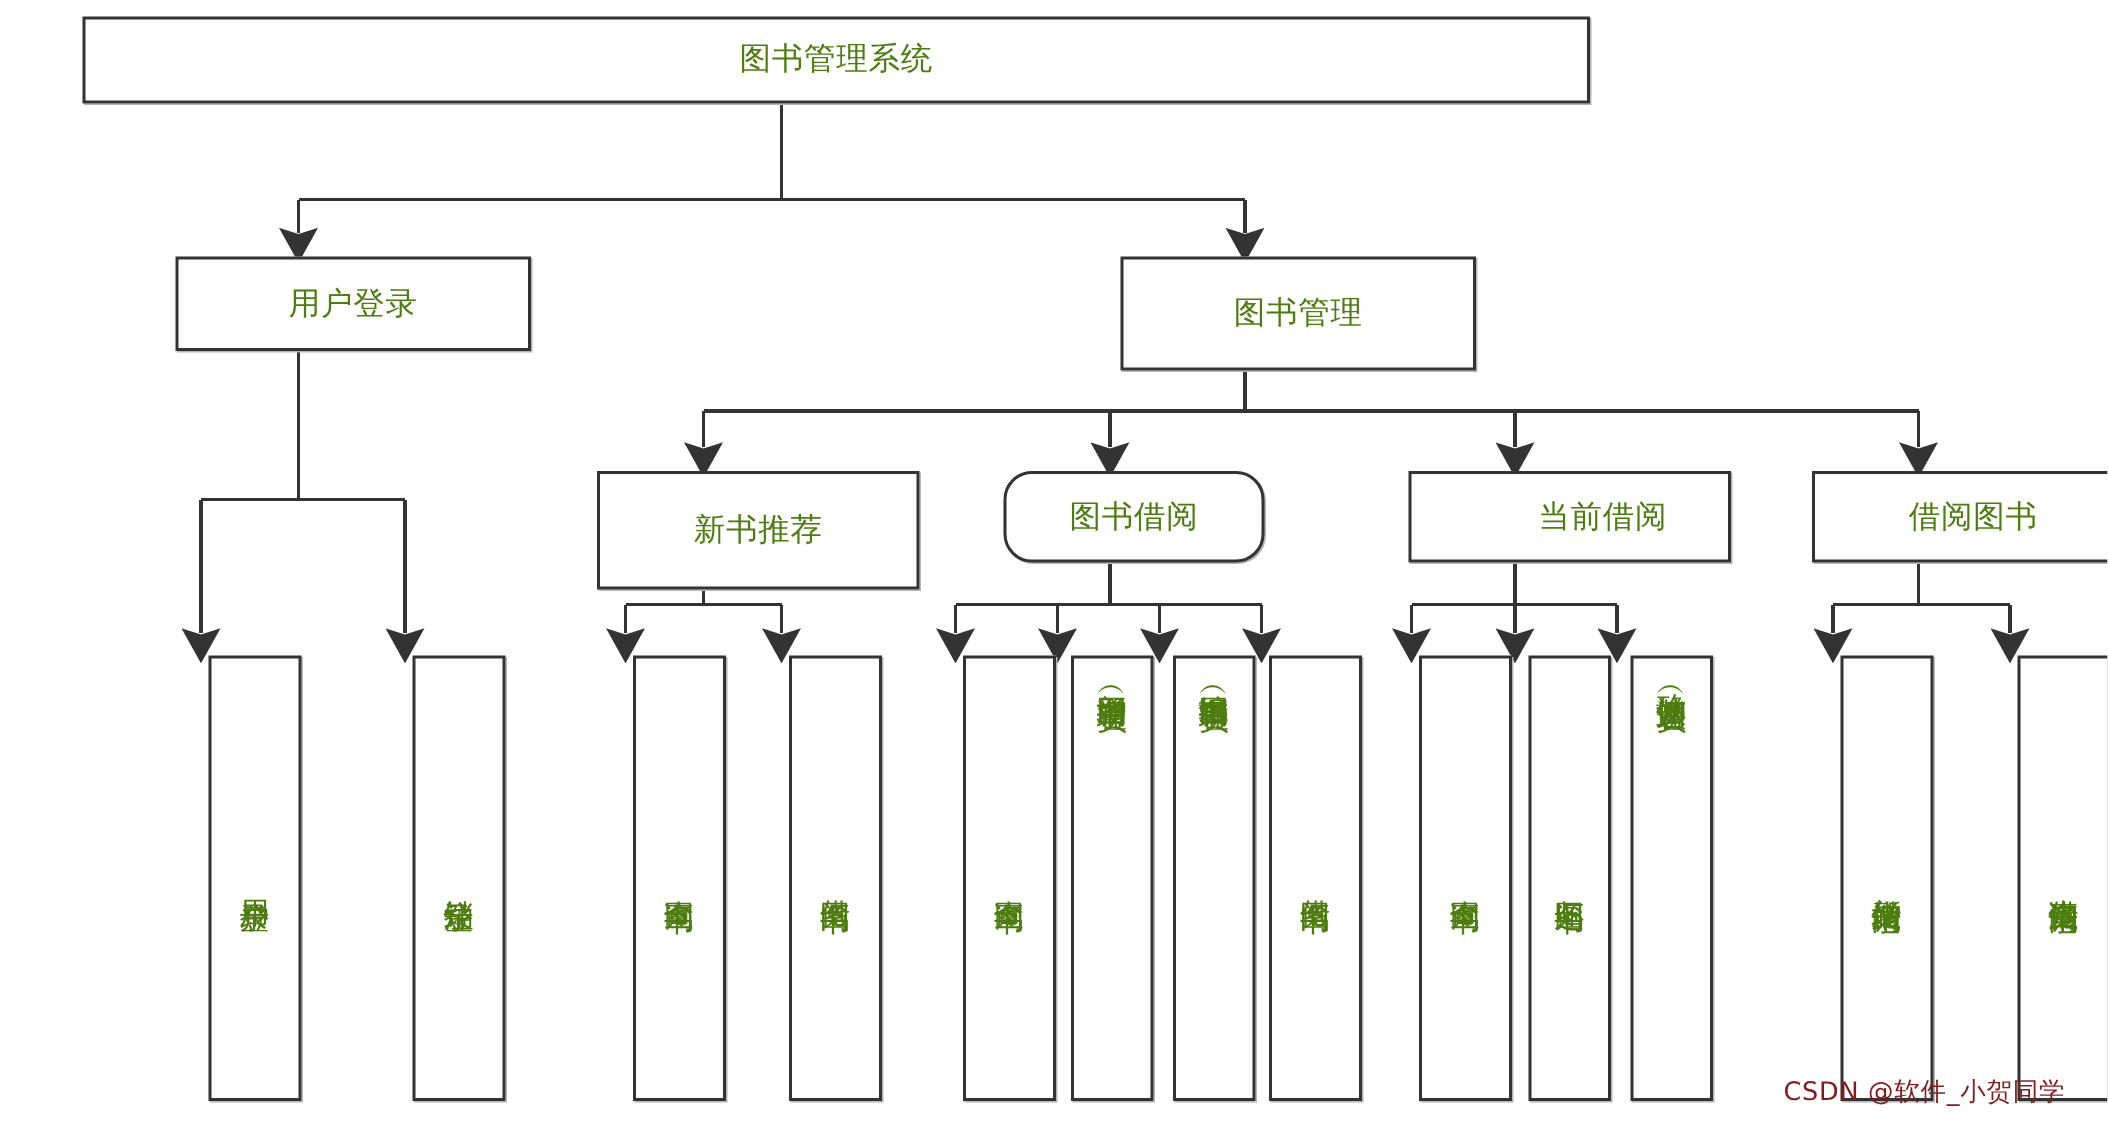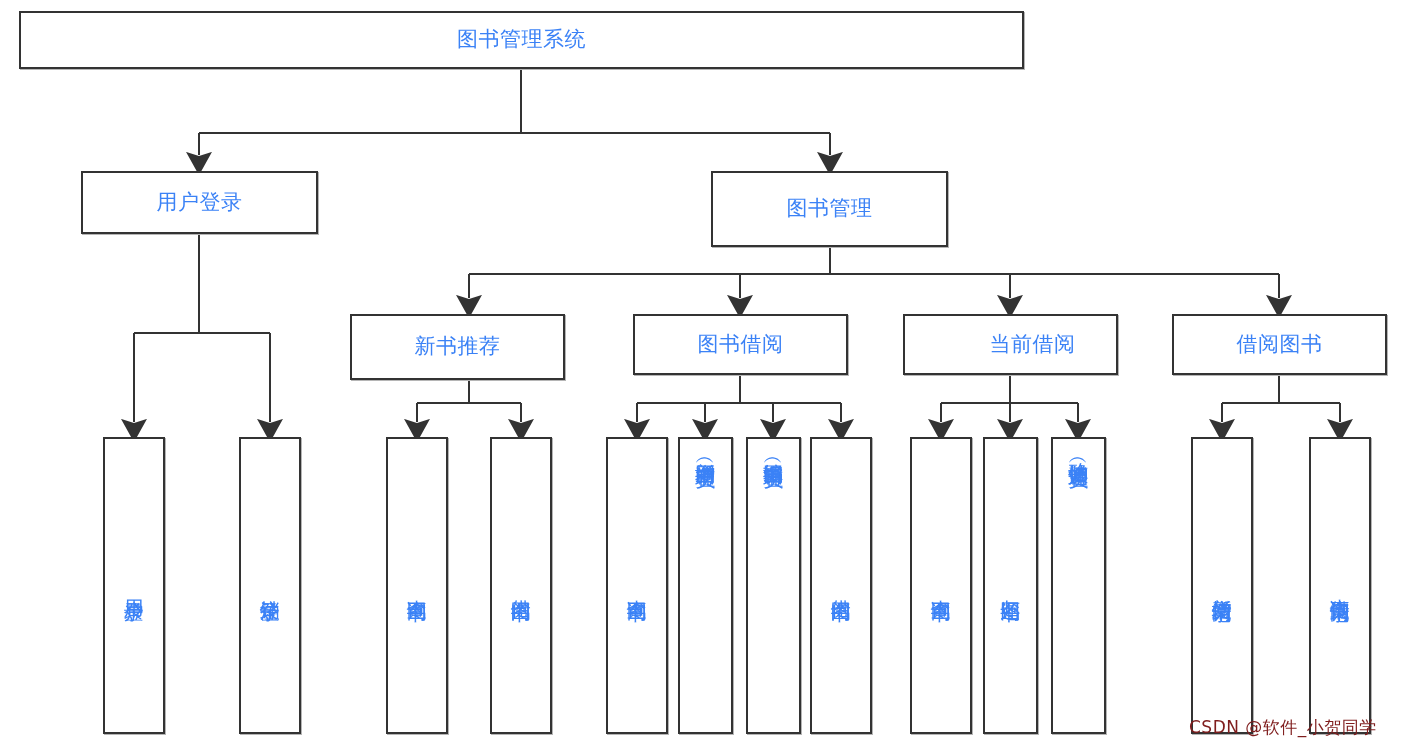--- a/index.html
+++ b/index.html
@@ -27,21 +27,22 @@
   }
   .node {
     position: absolute;
     box-sizing: border-box;
     background: #ffffff;
     border: 2px solid #333333;
     box-shadow: 1px 1px 0 0 #b5b5b5;
     display: flex;
     align-items: center;
     justify-content: center;
-    color: #3b82f6;
+    color: #4d7c0f;
+    margin-left: 36px;
   }
   .node.horiz {
     font-size: 21px;
     letter-spacing: 0.5px;
     line-height: 1.1;
   }
   .node.vert {
     align-items: flex-start;
     justify-content: center;
     padding-top: 8px;
@@ -126,24 +127,24 @@
     <span>图书管理系统</span>
   </div>
 
   <div class="node horiz" style="left:81px; top:171px; width:237px; height:63px;">
     <span>用户登录</span>
   </div>
   <div class="node horiz" style="left:711px; top:171px; width:237px; height:76px;">
     <span>图书管理</span>
   </div>
 
-  <div class="node horiz" style="left:350px; top:314px; width:215px; height:66px;">
+  <div class="node horiz" style="left:362px; top:314px; width:215px; height:79px;">
     <span>新书推荐</span>
   </div>
-  <div class="node horiz" style="left:633px; top:314px; width:215px; height:61px;">
+  <div class="node horiz" style="left:633px; top:314px; width:174px; height:61px;border-radius:19px;">
     <span>图书借阅</span>
   </div>
   <div class="node horiz" style="left:903px; top:314px; width:215px; height:61px;padding-left:44px;">
     <span>当前借阅</span>
   </div>
   <div class="node horiz" style="left:1172px; top:314px; width:215px; height:61px;">
     <span>借阅图书</span>
   </div>
 
   <div class="node vert centered" style="left:103px; top:437px; width:62px; height:297px;">

